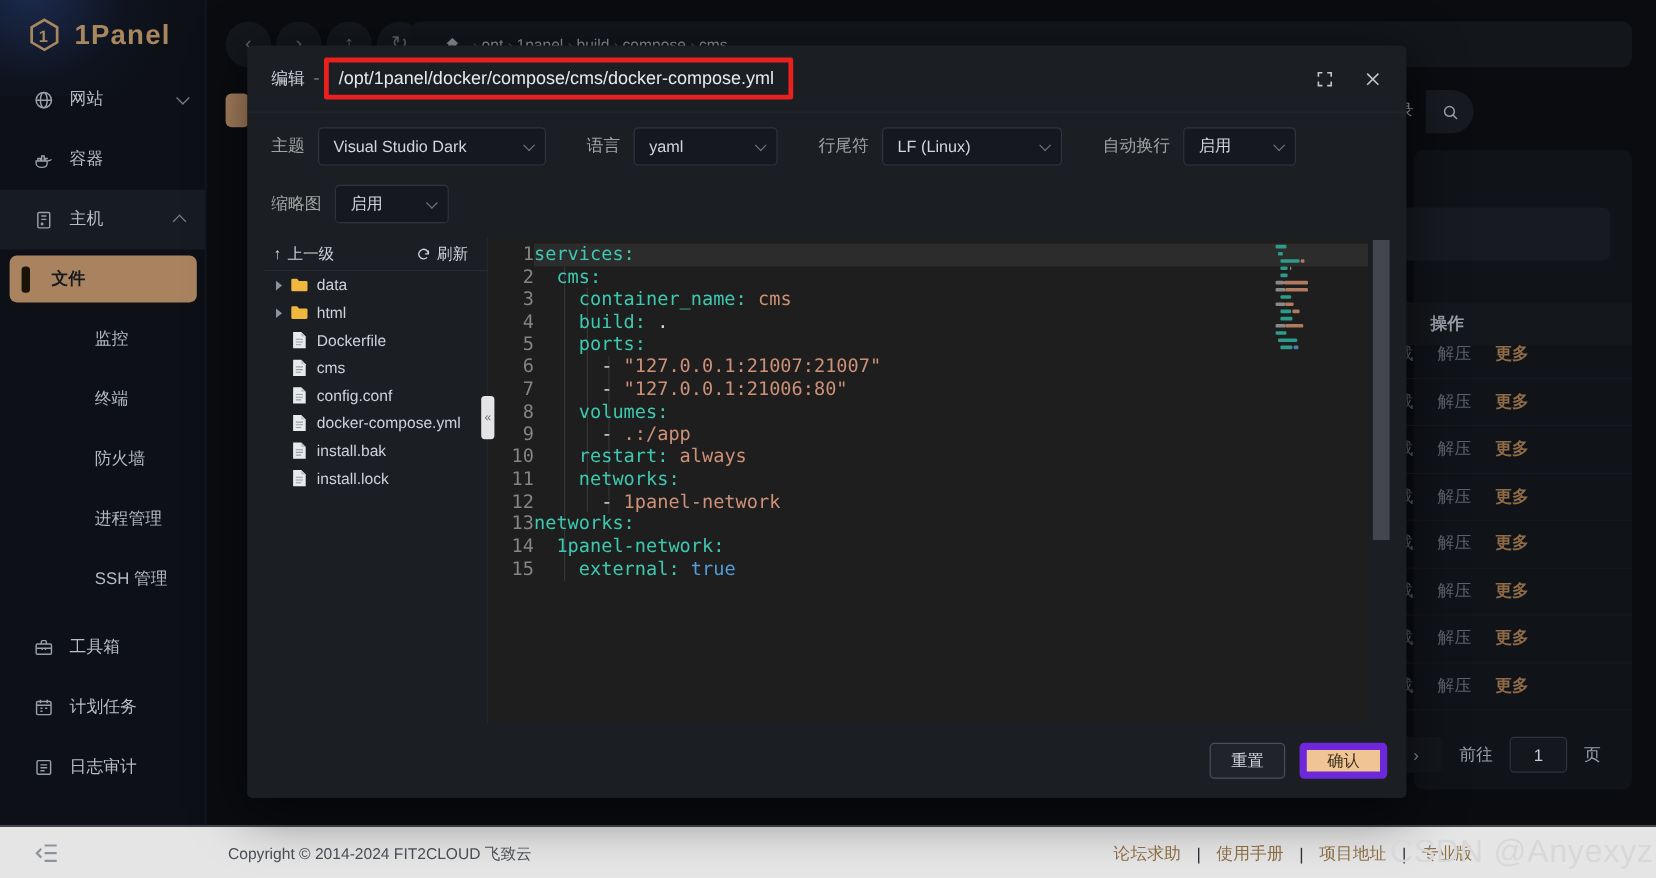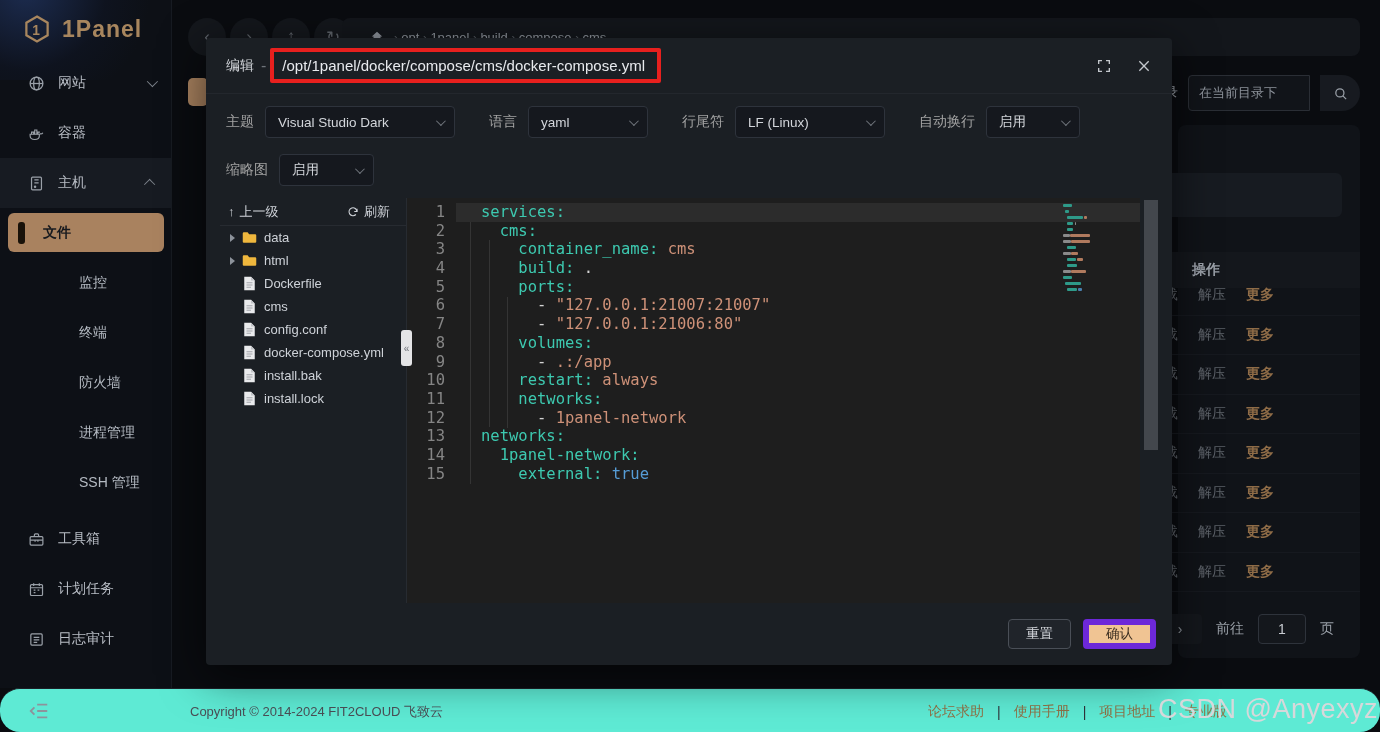--- a/index.html
+++ b/index.html
@@ -63,22 +63,22 @@
   .bgrow .dim { color:#5d6269; }
   .bgrow .more { color:#8f6c47; font-weight:bold; }
   .bgpager { position:absolute; left:1158px; top:614px; display:flex; align-items:center; gap:14px;
              color:#9aa0a8; font-size:14px; z-index:1; }
   .pnext { width:44px; height:30px; background:#14171c; border-radius:4px; display:flex;
            align-items:center; justify-content:center; color:#8d939b; }
   .pinput { width:48px; height:30px; background:#14171c; border:1px solid #2e333b; border-radius:4px;
             display:flex; align-items:center; justify-content:center; color:#c8ccd2; }
 
   
-  .footer { position:absolute; left:0; bottom:0; width:1380px; height:44px; background:#5eead4;
-            border-top:1px solid #1b1f26; z-index:6;border-radius:20px; }
+  .footer { position:absolute; left:0; bottom:0; width:1380px; height:44px; background:#e5e5e5;
+            border-top:1px solid #1b1f26; z-index:6; }
   .collapse-btn { position:absolute; left:28px; top:11px; width:22px; height:22px; color:#8d939b; }
   .collapse-btn svg { width:22px; height:22px; }
   .copyright { position:absolute; left:190px; top:14px; color:#4b4f56; font-size:13px; }
   .flinks { position:absolute; left:928px; top:14px; display:flex; align-items:center; gap:13px;
             font-size:14px; }
   .flinks a { color:#8f7146; text-decoration:none; }
   .fsep { color:#2f333a; }
   .watermark { position:absolute; right:2px; bottom:7px; font-size:27px; color:#d7d8da; z-index:100;
                letter-spacing:0.5px; }
 
@@ -120,21 +120,21 @@
   .tname { white-space:nowrap; }
   .tree-handle { position:absolute; right:-6px; top:132px; width:11px; height:36px; background:#e4e4e6;
                  border-radius:3px; display:flex; align-items:center; justify-content:center;
                  color:#6b6f76; font-size:10px; z-index:2; }
   
   .editor { width:733px; background:#1e1e1e; position:relative; overflow:hidden;
             font-family:"DejaVu Sans Mono","Liberation Mono",monospace; font-size:15.5px; }
   .codewrap { position:absolute; left:0; top:5px; width:100%; }
   .cl { display:flex; line-height:18.7px; height:18.7px; }
   .ln { display:inline-block; width:38px; text-align:right; color:#858585; flex:0 0 auto; }
-  .code { flex:1; padding-left:25px; white-space:pre; color:#d4d4d4;margin-left:11px; }
+  .code { flex:1; white-space:pre; color:#d4d4d4; }
   .cl.active .code { background:#2c2c2c; }
   .tok-k { color:#3dc9b0; } .tok-s { color:#ce9178; } .tok-b { color:#569cd6; } .tok-p { color:#d4d4d4; }
   .guide { position:absolute; width:1px; background:#343434; }
   .minimap { position:absolute; right:50px; top:6px; width:27px; }
   .mm-line { height:3.4px; margin-bottom:2.6px; display:flex; }
   .mm-seg { height:3.4px; border-radius:1px; }
   
   .scrollcol { width:14px; margin-left:4px; position:relative; }
   .thumb { position:absolute; left:0; top:2px; width:14px; height:250px; background:#43474d; }
 
@@ -237,23 +237,20 @@
   </div>
   <div class="crumbbar">
     <svg viewBox="0 0 24 24" fill="currentColor">
         <path d="M12 3l9 8h-3v9h-4v-6h-4v6H6v-9H3z"></path>
       </svg>
     <span id="crumbs"><span class="crumb-sep"> ›  </span><span>opt  </span><span class="crumb-sep"> ›  </span><span>1panel  </span><span class="crumb-sep"> ›  </span><span>build  </span><span class="crumb-sep"> ›  </span><span>compose  </span><span class="crumb-sep"> ›  </span><span>cms  </span></span>
   </div>
   <div class="tan-sliver"></div>
   <div class="topright">
     <span>目录</span>
-    <div class="dirbox">
-      <span>在当前目录下</span>
-    </div>
     <div class="searchcir">
       <svg viewBox="0 0 24 24" fill="none" stroke="currentColor" stroke-width="2">
           <circle cx="11" cy="11" r="6.5"></circle>
           <path d="M15.8 15.8L21 21"></path>
         </svg>
     </div>
   </div>
 
   <div class="rpanel"></div>
   <div class="rtoolbar"></div>

